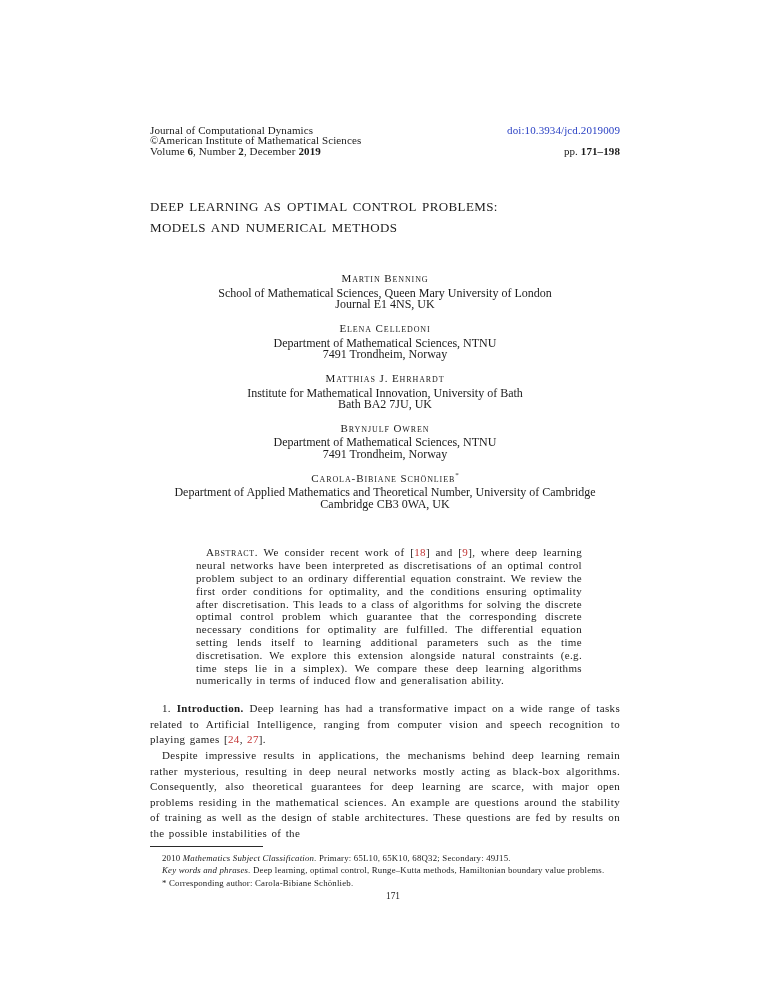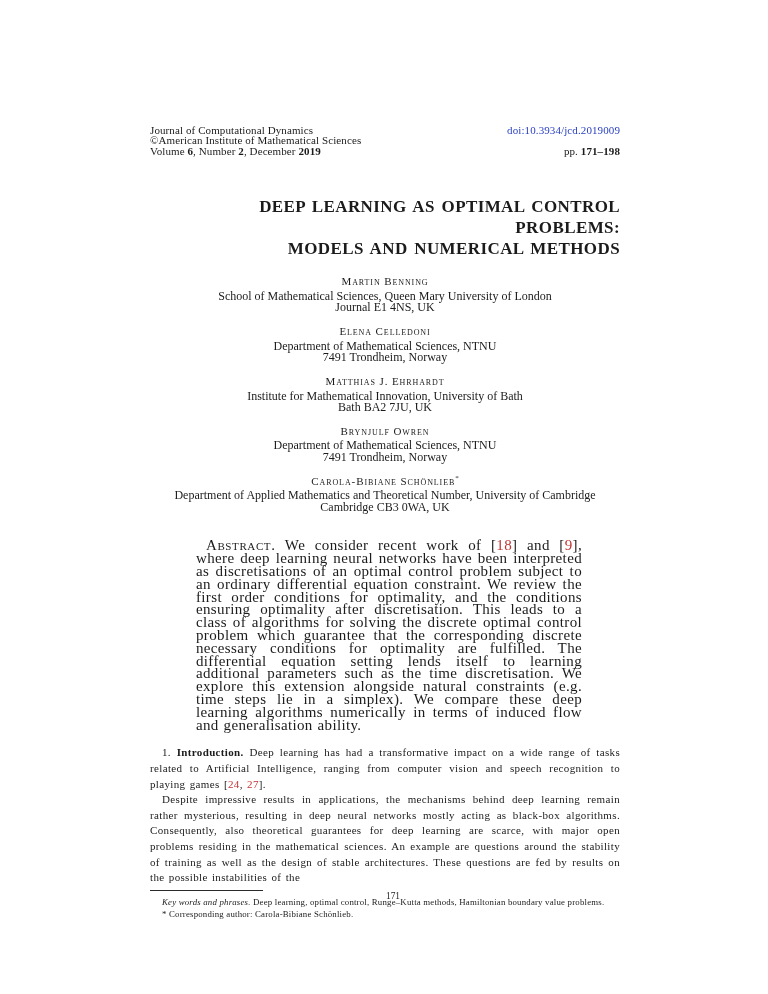--- a/index.html
+++ b/index.html
@@ -24,47 +24,47 @@
   }
 
   
   .jheader { font-size: 11px; line-height: 10.4px; letter-spacing: 0.1px; }
   .hrow { display: flex; justify-content: space-between; }
   .doi { color: #2a41c4; }
 
   
   .title {
     margin-top: 40px;
-    text-align: right;
-    font-weight: bold;
-    font-size: 17px;
+    text-align: left;
+    font-weight: normal;
+    font-size: 13px;
     line-height: 21px;
     letter-spacing: 0.4px;
     word-spacing: 2px;
   }
 
   
-  .authors { margin-top: 15px; text-align: center; }
+  .authors { margin-top: 33px; text-align: center; }
   .author-block + .author-block { margin-top: 10px; }
   .author-name {
     font-size: 11px;
     font-variant: small-caps;
     letter-spacing: 0.9px;
   }
   .author-name sup { font-size: 7px; letter-spacing: 0; }
   .author-aff {
     margin-top: 4px;
     font-size: 12px;
     line-height: 11.6px;
   }
 
   
   .abstract {
-    margin: 26px 38px 0 46px;
-    font-size: 15px;
+    margin: 36px 38px 0 46px;
+    font-size: 11px;
     line-height: 12.8px;
     text-align: justify;
     text-indent: 10px;
     letter-spacing: 0.35px;
     word-spacing: 0.8px;
   }
   .abstract-label { font-variant: small-caps; letter-spacing: 0.6px; }
 
   
   .bodytext {
@@ -179,20 +179,21 @@
     <p class="abstract"><span class="abstract-label">Abstract.</span><span><span> We consider recent work of [</span><span class="seg-cite">18</span><span>] and [</span><span class="seg-cite">9</span><span>], where deep learning neural networks have been interpreted as discretisations of an optimal control problem subject to an ordinary differential equation constraint. We review the first order conditions for optimality, and the conditions ensuring optimality after discretisation. This leads to a class of algorithms for solving the discrete optimal control problem which guarantee that the corresponding discrete necessary conditions for optimality are fulfilled. The differential equation setting lends itself to learning additional parameters such as the time discretisation. We explore this extension alongside natural constraints (e.g. time steps lie in a simplex). We compare these deep learning algorithms numerically in terms of induced flow and generalisation ability.</span></span></p>
 
     <div class="bodytext">
       <p><span>1. </span><span class="seg-bold">Introduction.</span><span> Deep learning has had a transformative impact on a wide range of tasks related to Artificial Intelligence, ranging from computer vision and speech recognition to playing games [</span><span class="seg-cite">24</span><span>, </span><span class="seg-cite">27</span><span>].</span></p>
       <p>Despite impressive results in applications, the mechanisms behind deep learning remain rather mysterious, resulting in deep neural networks mostly acting as black-box algorithms. Consequently, also theoretical guarantees for deep learning are scarce, with major open problems residing in the mathematical sciences. An example are questions around the stability of training as well as the design of stable architectures. These questions are fed by results on the possible instabilities of the</p>
     </div>
 
     <div class="fnrule"></div>
 
     <div class="footnotes">
+      <p><span>2010 </span><span class="seg-italic">Mathematics Subject Classification.</span><span> Primary: 65L10, 65K10, 68Q32; Secondary: 49J15.</span></p>
       <p><span class="seg-italic">Key words and phrases.</span><span> Deep learning, optimal control, Runge–Kutta methods, Hamiltonian boundary value problems.</span></p>
       <p>* Corresponding author: Carola-Bibiane Schönlieb.</p>
     </div>
 
     <div class="pagenum">171</div>
 
   </div>
 </div>
 
 </body></html>

